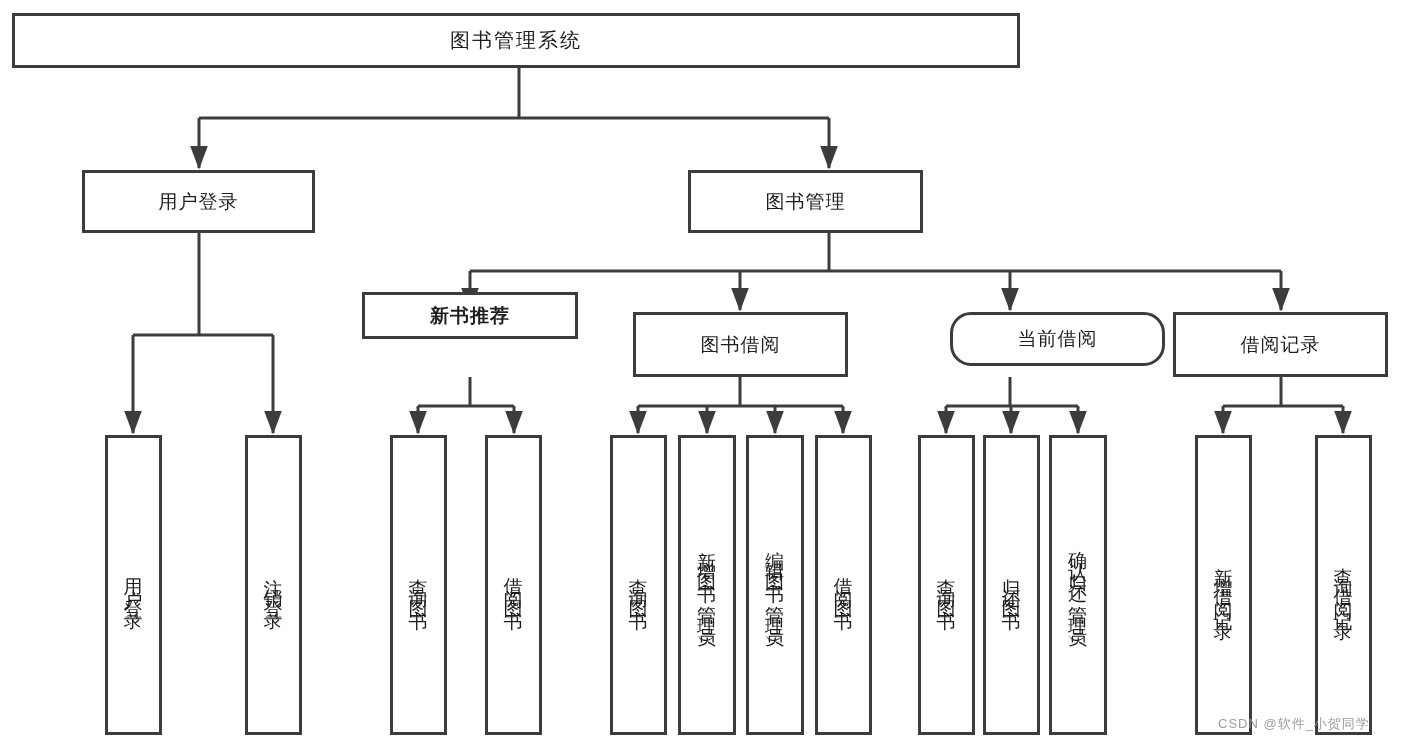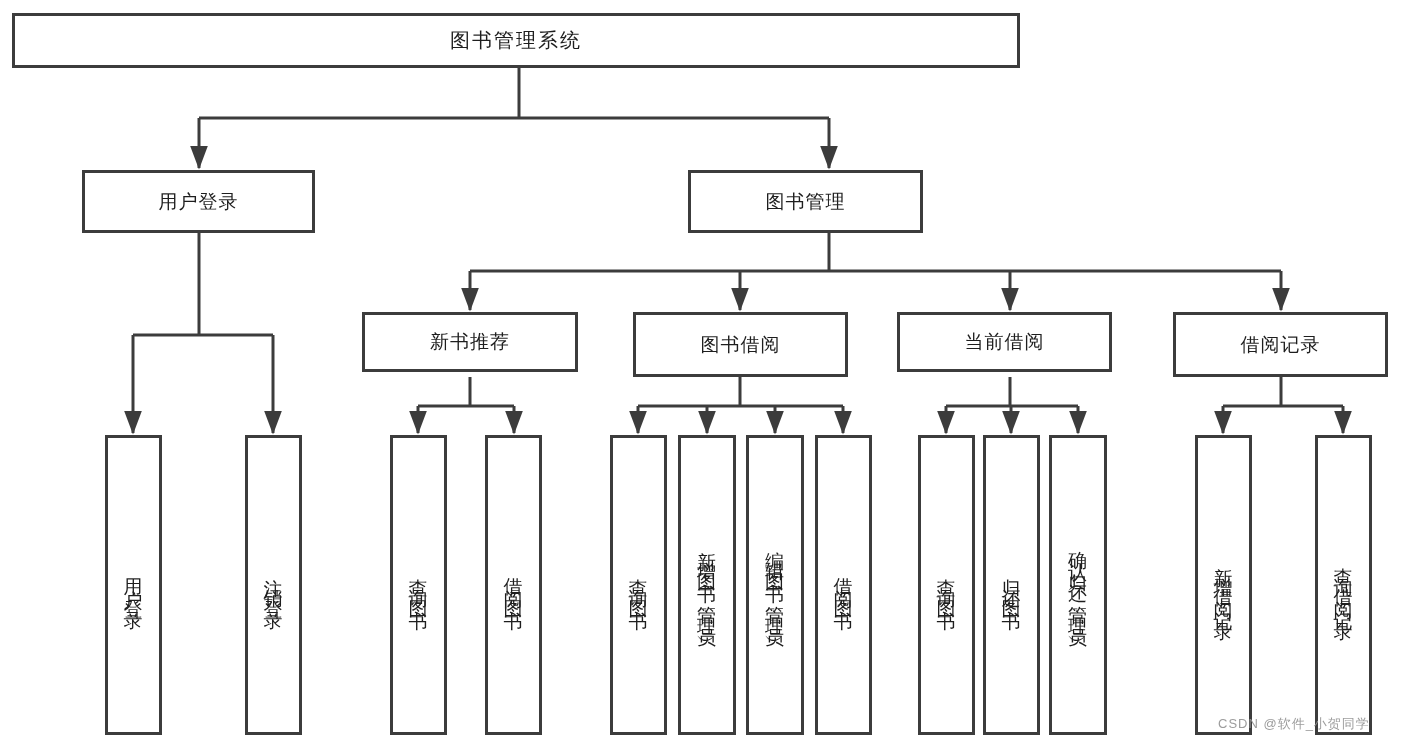--- a/index.html
+++ b/index.html
@@ -115,27 +115,27 @@
     <span>图书管理系统</span>
   </div>
 
   <div class="node hbox" style="left:82px; top:170px; width:233px; height:63px;">
     <span>用户登录</span>
   </div>
   <div class="node hbox" style="left:688px; top:170px; width:235px; height:63px;">
     <span>图书管理</span>
   </div>
 
-  <div class="node hbox" style="left:362px; top:312px; width:216px; height:60px;">
+  <div class="node hbox" style="left:362px; top:292px; width:216px; height:47px;font-weight:bold;">
     <span>新书推荐</span>
   </div>
   <div class="node hbox" style="left:633px; top:312px; width:215px; height:65px;text-align:right;">
     <span>图书借阅</span>
   </div>
-  <div class="node hbox" style="left:897px; top:312px; width:215px; height:60px;">
+  <div class="node hbox" style="left:950px; top:312px; width:215px; height:54px;border-radius:21px;">
     <span>当前借阅</span>
   </div>
   <div class="node hbox" style="left:1173px; top:312px; width:215px; height:65px;align-items:center;">
     <span>借阅记录</span>
   </div>
 
   <div class="node vbox" style="left:105px; top:435px; width:57px; height:300px;">
     <span>用户登录</span>
   </div>
   <div class="node vbox" style="left:245px; top:435px; width:57px; height:300px;">

